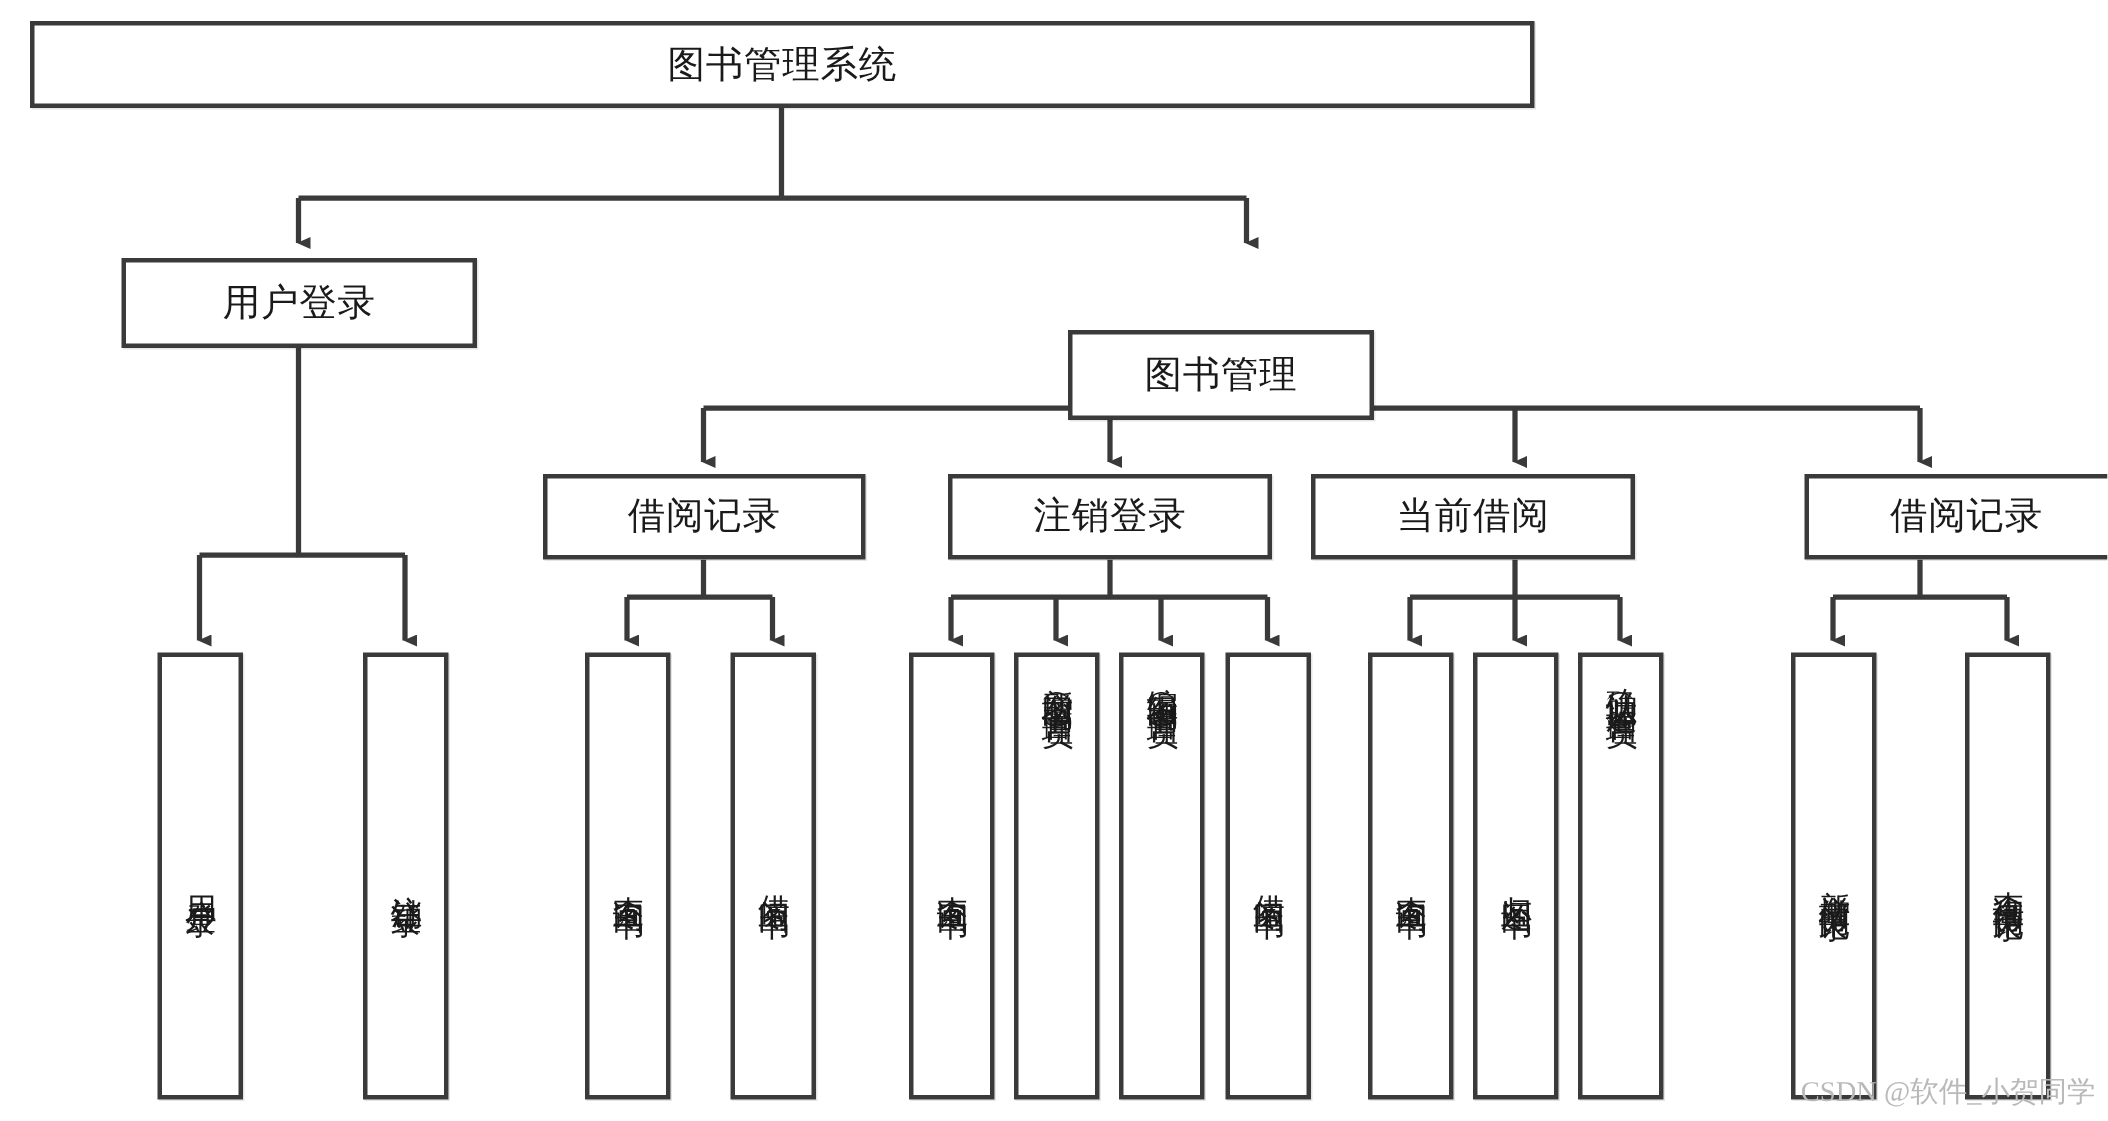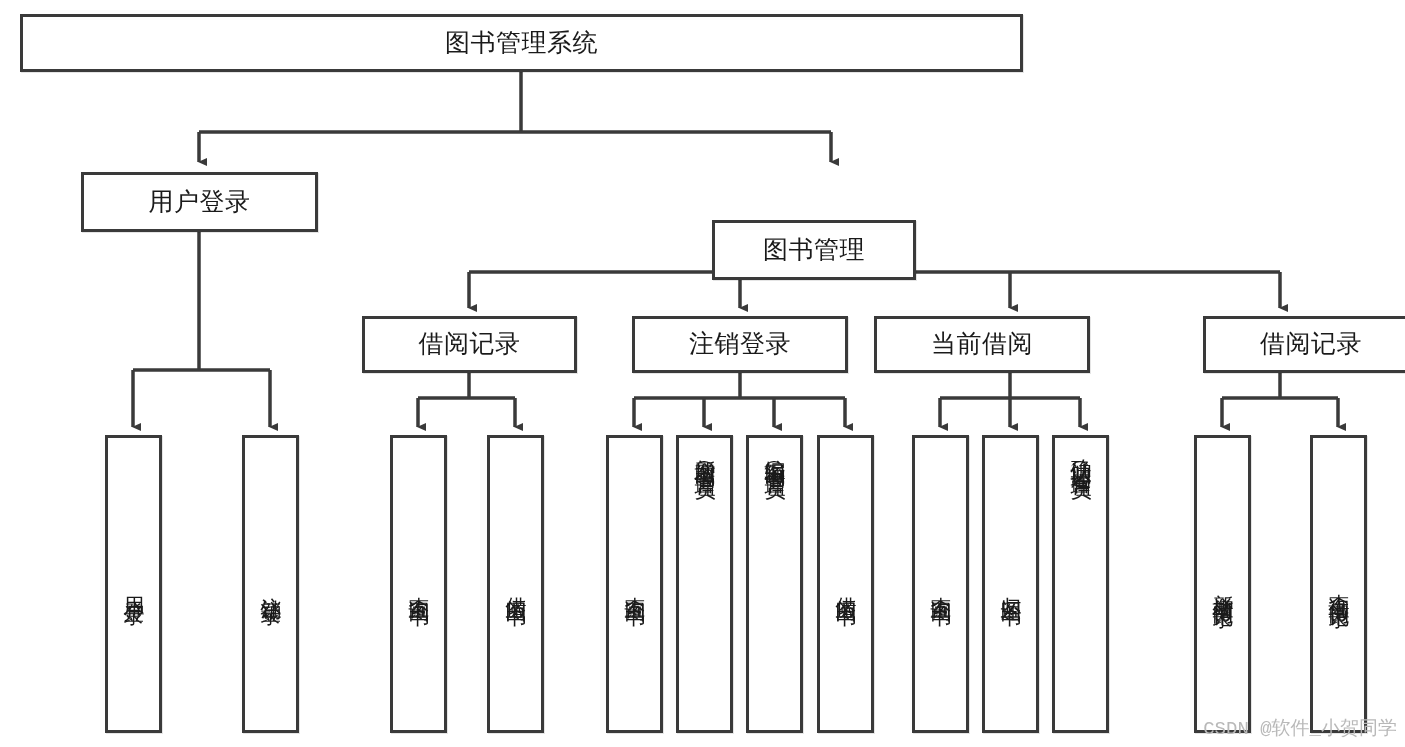--- a/index.html
+++ b/index.html
@@ -61,21 +61,21 @@
     margin: auto 0;
   }
   .watermark {
     position: absolute;
     right: 8px;
     bottom: 6px;
     font-size: 19px;
     color: #b9b9b9;
     white-space: nowrap;
     z-index: 3;
-    font-family: Liberation Mono, monospace;
+    font-family: Liberation Serif, serif;
   }
 </style>
 </head>
 <body>
 
 <div id="diagram-root">
 
   <svg id="diagram-svg" viewBox="0 0 1405 747" xmlns="http://www.w3.org/2000/svg">
     <defs>
       <marker id="arrowhead" markerWidth="10" markerHeight="10" refX="4" refY="8" orient="auto" markerUnits="userSpaceOnUse">

